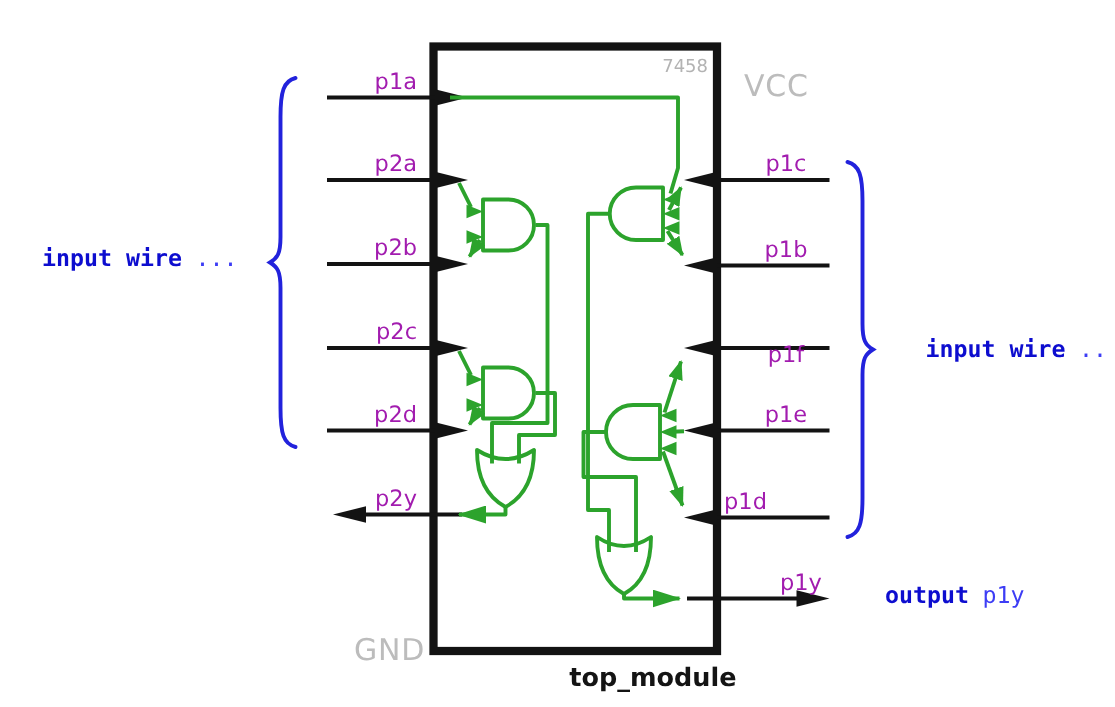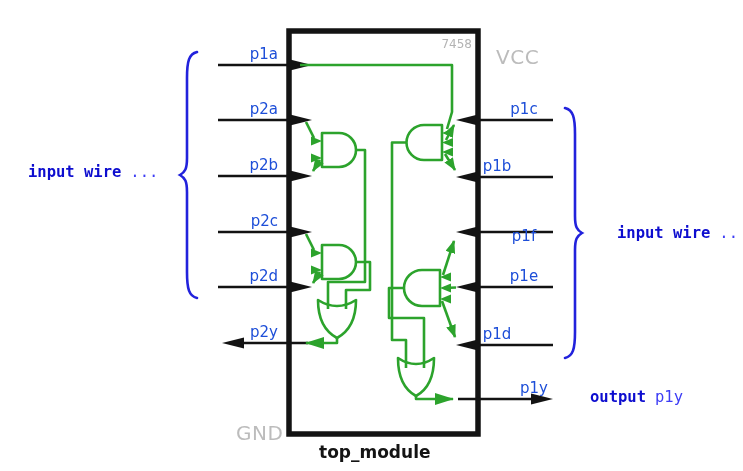--- a/index.html
+++ b/index.html
@@ -2,26 +2,26 @@
 <html><head>
 <meta charset="utf-8">
 <style>
   html,body{margin:0;padding:0;background:#ffffff;}
   #canvas{
     position:relative;width:743px;height:471px;background:#ffffff;overflow:hidden;
     font-family:"DejaVu Sans","Liberation Sans",sans-serif;
   }
   #canvas svg{position:absolute;left:0;top:0;}
   .lbl{position:absolute;white-space:nowrap;}
-  .pin-lbl{font-size:15px;line-height:17px;color:#1d4ed8;}
+  .pin-lbl{font-size:15px;line-height:17px;color:#a21caf;}
   .pin-lbl.left{width:68px;text-align:right;}
   .pin-lbl.right{width:70px;text-align:center;}
   .gray-lbl{font-size:20px;line-height:17px;color:#bcbcbc;letter-spacing:0.5px;}
   .part-lbl{font-size:12px;line-height:17px;color:#b3b3b3;width:72px;text-align:right;}
-  .module-lbl{font-size:17px;line-height:19px;font-weight:bold;color:#141414;width:172px;text-align:left;}
+  .module-lbl{font-size:17px;line-height:19px;font-weight:bold;color:#141414;width:172px;text-align:right;}
   .blue-note{font-family:"DejaVu Sans Mono","Liberation Mono",monospace;font-size:15.5px;line-height:19px;}
   .blue-note .kw{font-weight:bold;color:#0d0dcf;}
   .blue-note .sig{color:#3d3df5;margin-left:9px;}
 </style>
 </head>
 <body>
 
 <div id="canvas">
 
   <svg width="743" height="471" viewBox="0 0 743 471">
@@ -148,21 +148,21 @@
   <div class="lbl module-lbl" style="left:319px;top:443px;">top_module</div>
 
   <div class="lbl pin-lbl left" style="left:210px;top:46px;">p1a</div>
   <div class="lbl pin-lbl left" style="left:210px;top:101px;">p2a</div>
   <div class="lbl pin-lbl left" style="left:210px;top:157px;">p2b</div>
   <div class="lbl pin-lbl left" style="left:210px;top:213px;">p2c</div>
   <div class="lbl pin-lbl left" style="left:210px;top:268px;">p2d</div>
   <div class="lbl pin-lbl left" style="left:210px;top:324px;">p2y</div>
 
   <div class="lbl pin-lbl right" style="left:489px;top:101px;">p1c</div>
-  <div class="lbl pin-lbl right" style="left:462px;top:158px;">p1b</div>
+  <div class="lbl pin-lbl right" style="left:489px;top:158px;">p1b</div>
   <div class="lbl pin-lbl right" style="left:489px;top:228px;">p1f</div>
   <div class="lbl pin-lbl right" style="left:489px;top:268px;">p1e</div>
   <div class="lbl pin-lbl right" style="left:462px;top:326px;">p1d</div>
   <div class="lbl pin-lbl right" style="left:499px;top:380px;">p1y</div>
 
   <div class="lbl blue-note" style="left:617px;top:224px;">
     <span class="kw">input wire</span><span class="sig">..</span>
   </div>
   <div class="lbl blue-note" style="left:28px;top:163px;">
     <span class="kw">input wire</span><span class="sig">...</span>

